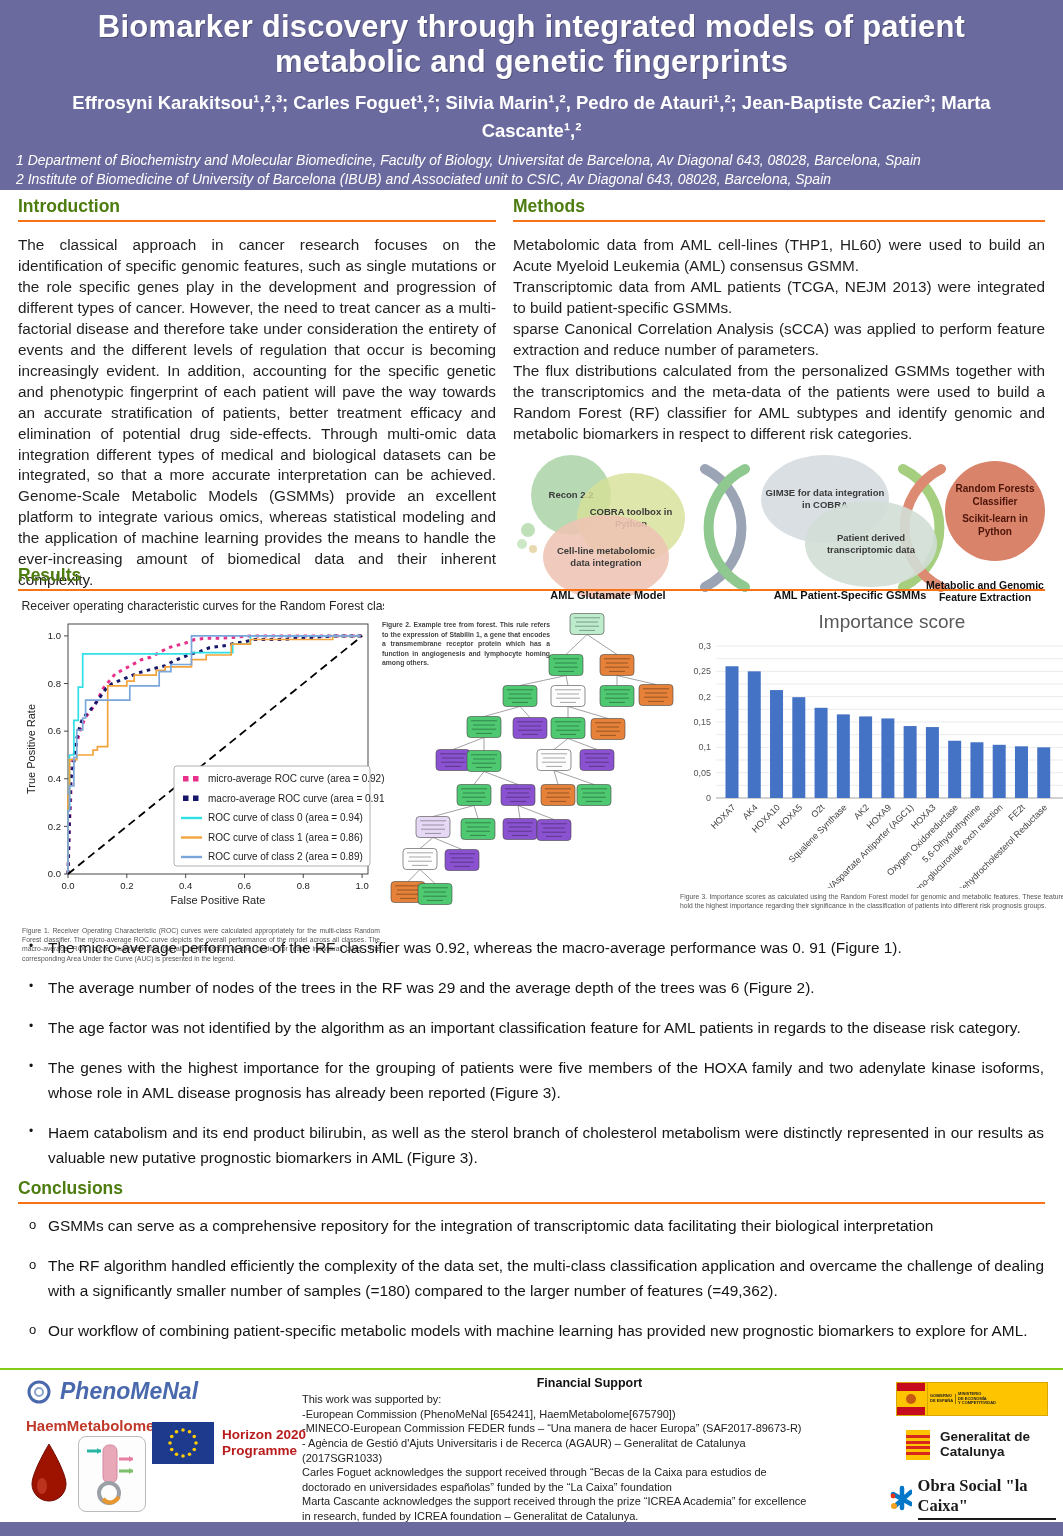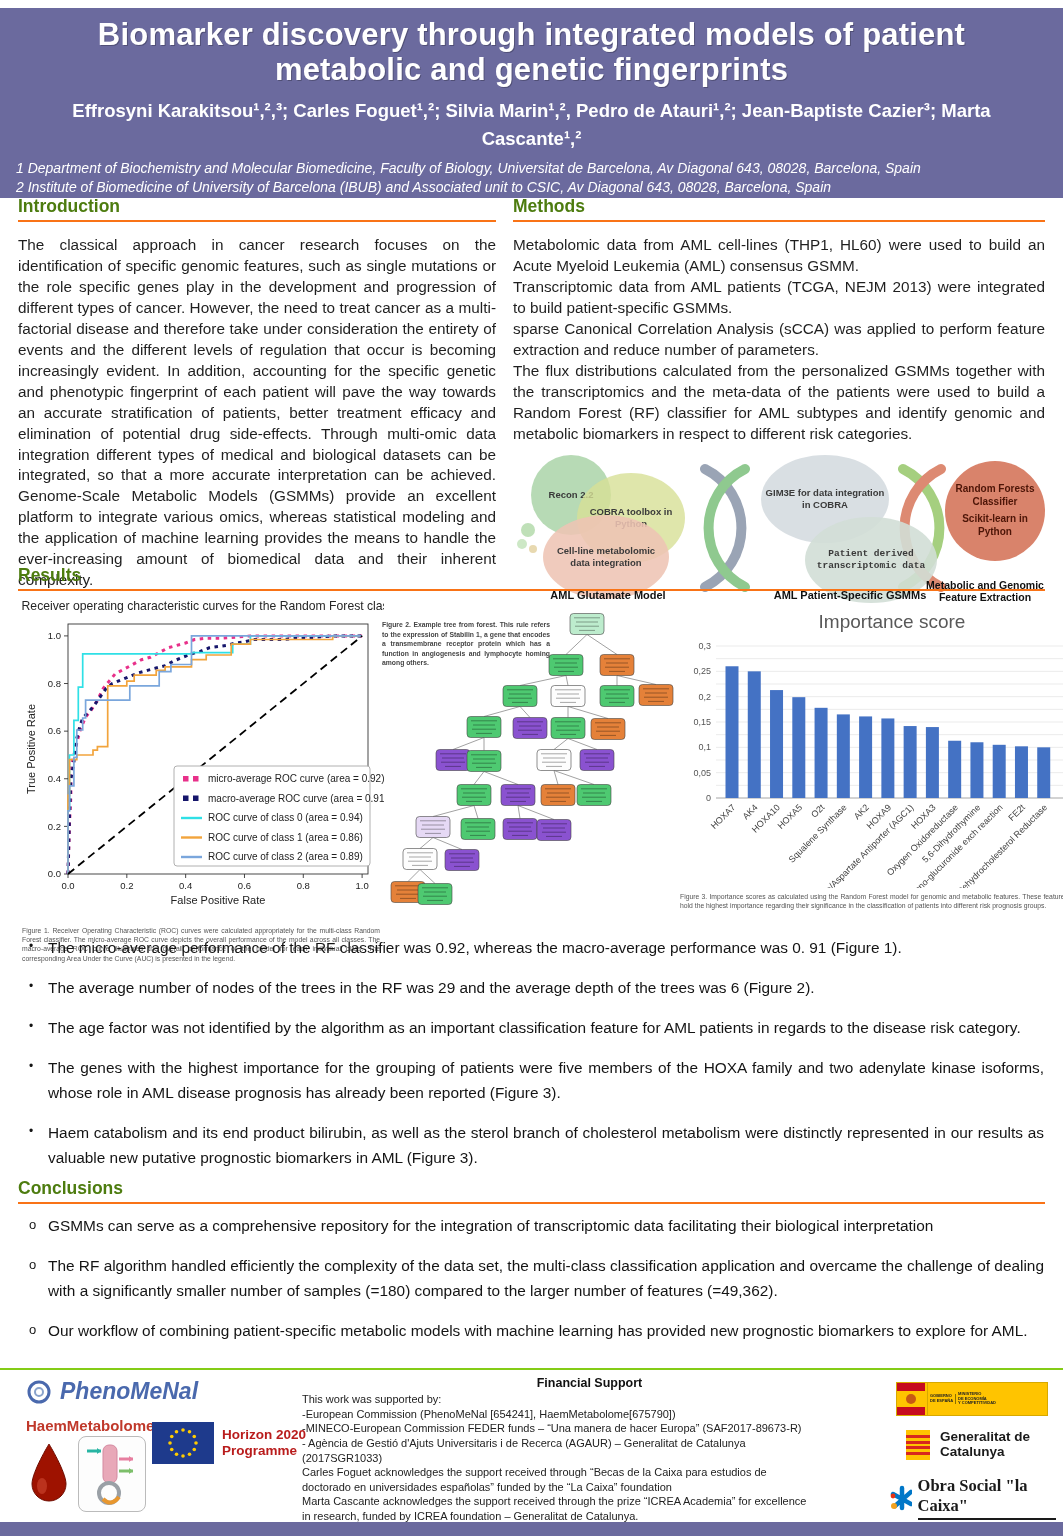--- a/index.html
+++ b/index.html
@@ -1,20 +1,20 @@
 <!DOCTYPE html>
 <html><head>
 <meta charset="utf-8">
 <style>
   html,body{margin:0;padding:0;background:#fff;}
   body{width:1063px;font-family:"Liberation Sans","DejaVu Sans",sans-serif;color:#1c1c1c;}
   #poster{position:relative;width:1063px;height:1536px;background:#ffffff;overflow:hidden;}
 
   
-  #header{position:absolute;left:0;top:8px;width:1063px;height:190px;background:#6b6a9e;color:#fff;}
+  #header{position:absolute;left:0;top:0;width:1063px;height:190px;background:#6b6a9e;color:#fff;}
   #title{margin:0 auto;padding-top:10px;width:880px;text-align:center;font-size:31px;font-weight:bold;line-height:1.12;letter-spacing:.2px;
          text-shadow:1px 1px 0 rgba(0,0,0,.25);}
   #authors{margin:10px auto 0;width:960px;text-align:center;font-size:18.5px;font-weight:bold;line-height:1.5;}
   #affil{margin:6px 0 0 16px;font-style:italic;font-size:14px;line-height:1.38;}
   .affil-line{white-space:nowrap;}
 
   
   .col{position:absolute;top:196px;}
   #col-left{left:18px;width:478px;}
   #col-right{left:513px;width:532px;}
@@ -112,21 +112,21 @@
       <div class="bubble" style="left:64px;top:20px;width:108px;height:90px;background:rgba(215,224,150,.8);">COBRA toolbox in Python</div>
       <div class="bubble" style="left:30px;top:62px;width:126px;height:84px;background:rgba(238,196,180,.88);">Cell-line metabolomic data integration</div>
       <div class="cluster-label" style="left:10px;top:136px;width:170px;">AML Glutamate Model</div>
       <svg width="532" height="154" style="position:absolute;left:0;top:0;pointer-events:none;">
         <path d="M 192 16 A 66 66 0 0 1 192 134" stroke="#9aa4b5" stroke-width="10" fill="none" stroke-linecap="round"></path>
         <path d="M 232 16 A 66 66 0 0 0 232 134" stroke="#8fc98f" stroke-width="10" fill="none" stroke-linecap="round"></path>
         <path d="M 390 16 A 66 66 0 0 1 390 134" stroke="#a5cf7f" stroke-width="10" fill="none" stroke-linecap="round"></path>
         <path d="M 428 16 A 66 66 0 0 0 428 134" stroke="#dd8a72" stroke-width="10" fill="none" stroke-linecap="round"></path>
       </svg>
       <div class="bubble" style="left:248px;top:2px;width:128px;height:88px;background:rgba(213,219,224,.9);">GIM3E for data integration in COBRA</div>
-      <div class="bubble" style="left:292px;top:64px;width:132px;height:86px;background:rgba(210,222,214,.9);font-family:Liberation Mono, monospace;">Patient derived transcriptomic data</div>
+      <div class="bubble" style="left:292px;top:48px;width:132px;height:86px;background:rgba(210,222,214,.9);">Patient derived transcriptomic data</div>
       <div class="cluster-label" style="left:252px;top:136px;width:170px;">AML Patient-Specific GSMMs</div>
       <div class="bubble" style="left:432px;top:8px;width:100px;height:100px;background:#d9836b;color:#4d1507;flex-direction:column;font-size:10px;">
         <span>Random Forests Classifier</span>
         <span style="margin-top:5px;">Scikit-learn in Python</span>
       </div>
       <div class="cluster-label" style="left:412px;top:126px;width:120px;font-size:10.5px;">Metabolic and Genomic Feature Extraction</div>
     </div>
   </div>
 
   <div id="results-head">

